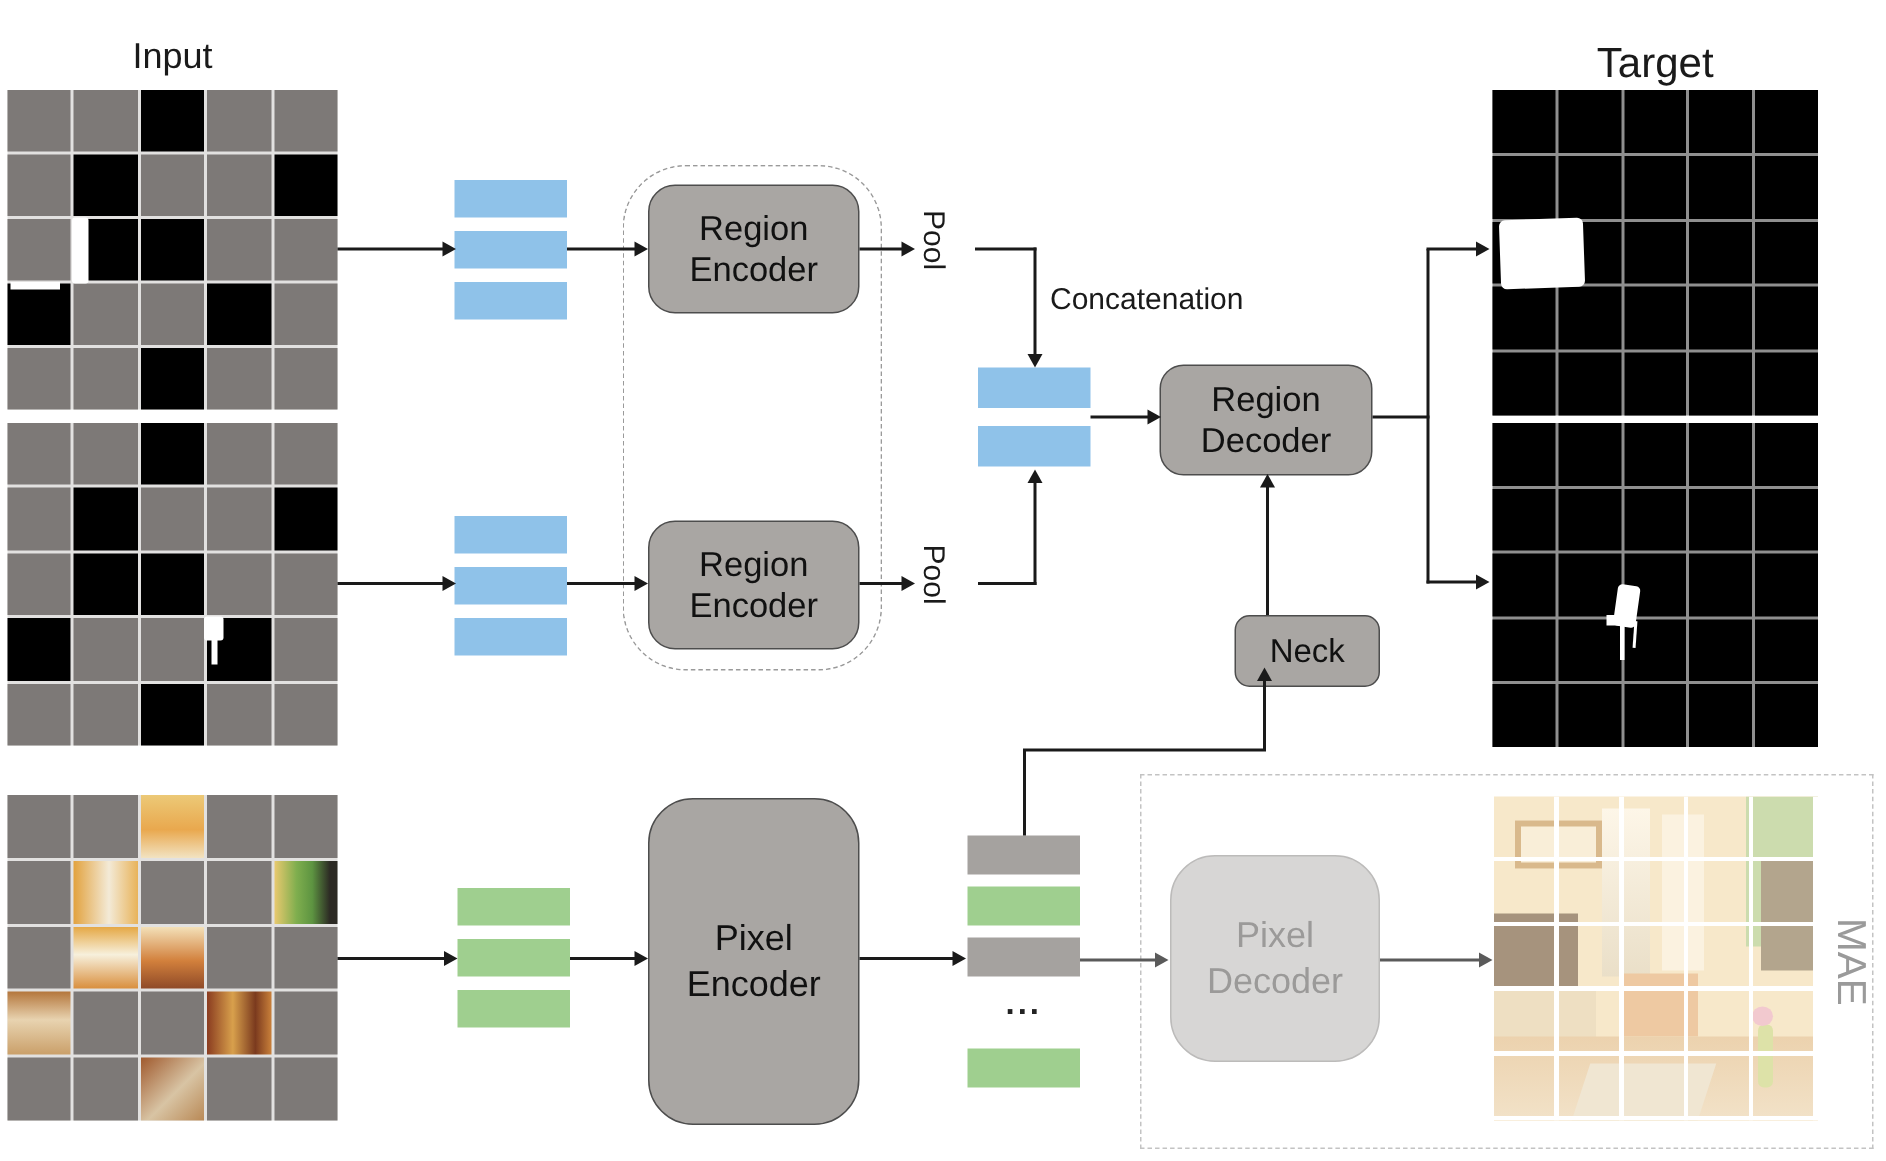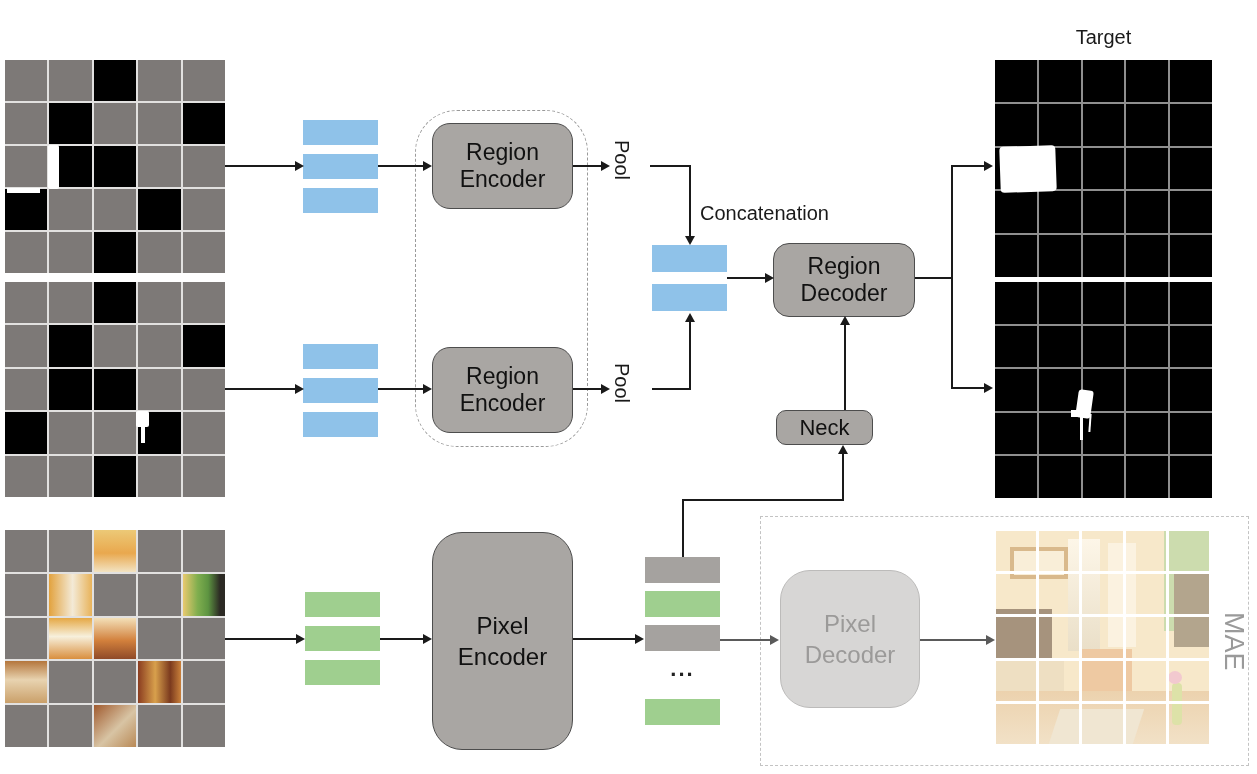--- a/index.html
+++ b/index.html
@@ -5,23 +5,23 @@
   html,body{margin:0;padding:0;background:#ffffff;}
   #canvas{
     position:relative;width:1257px;height:774px;background:#ffffff;
     font-family:"Liberation Sans", sans-serif;color:#1a1a1a;overflow:hidden;
   }
   .abs{position:absolute;}
 
   
   .title{left:288px;top:6px;width:620px;text-align:center;font-size:30px;color:#1c1c1c;}
   .lbl-input{left:5px;top:24px;width:220px;text-align:center;font-size:24px;}
-  .lbl-target{left:995px;top:26px;width:217px;text-align:center;font-size:20px;}
+  .lbl-target{left:995px;top:26px;width:217px;text-align:center;font-size:28px;}
   .lbl-ws{left:400px;top:76px;width:200px;text-align:center;font-size:21px;}
-  .lbl-concat{left:700px;top:189px;font-size:20px;margin-top:13px;}
+  .lbl-concat{left:700px;top:189px;font-size:20px;}
   .vtext{writing-mode:vertical-rl;text-orientation:mixed;font-size:20px;}
   .pool-top{left:610px;top:140px;height:56px;}
   .pool-bottom{left:610px;top:363px;height:56px;}
   .lbl-mae{left:1218px;top:612px;height:90px;font-size:27px;color:#9a9a9a;}
 
   
   .grid{display:grid;grid-template-columns:repeat(5,1fr);grid-template-rows:repeat(5,1fr);}
   .grid-input{gap:2px;background:#e2e1e0;}
   .grid-target{gap:2px;background:#8f8f8f;}
   .cell{width:100%;height:100%;}
@@ -55,21 +55,21 @@
   .dots{width:75px;height:24px;margin:2px 0 14px 0;text-align:center;
         font-size:22px;font-weight:bold;letter-spacing:2px;color:#222;line-height:16px;}
 
   
   .box{display:flex;align-items:center;justify-content:center;text-align:center;
        background:var(--box-gray);border:1.6px solid var(--box-border);box-sizing:border-box;}
   .box .txt{font-size:23px;line-height:1.18;color:#111;}
   .box-re1{left:432px;top:123px;width:141px;height:86px;border-radius:18px;}
   .box-re2{left:432px;top:347px;width:141px;height:86px;border-radius:18px;}
   .box-rd {left:773px;top:243px;width:142px;height:74px;border-radius:16px;}
-  .box-neck{left:776px;top:410px;width:97px;height:35px;border-radius:10px;}
+  .box-neck{left:823px;top:410px;width:97px;height:48px;border-radius:10px;}
   .box-neck .txt{font-size:22px;}
   .box-pe {left:432px;top:532px;width:141px;height:218px;border-radius:30px;}
   .box-pe .txt{font-size:24px;line-height:1.3;}
   .box-pd {left:780px;top:570px;width:140px;height:138px;border-radius:30px;
            background:var(--decoder-light);border:1.6px solid #bcbbba;}
   .box-pd .txt{font-size:24px;line-height:1.3;color:var(--decoder-text);}
 
   .dash-ws{left:415px;top:110px;width:173px;height:337px;border:1.6px dashed #9a9a9a;
            border-radius:42px;box-sizing:border-box;}
   .dash-mae{left:760px;top:516px;width:489px;height:250px;border:1.6px dashed #c3c3c3;
@@ -92,20 +92,21 @@
     background-image:
       repeating-linear-gradient(to right, transparent 0, transparent 40.2px, #ffffff 40.2px, #ffffff 43.2px),
       repeating-linear-gradient(to bottom, transparent 0, transparent 40.2px, #ffffff 40.2px, #ffffff 43.2px);}
 </style>
 </head>
 <body>
 
 <div id="canvas">
 
 
+  <div class="abs lbl-input">Input</div>
   <div class="abs lbl-target">Target</div>
 
   <div class="abs gA">
     <div class="grid grid-input" style="width:100%;height:100%;">
         <div class="cell cell-g"></div>
         <div class="cell cell-g"></div>
         <div class="cell cell-b"></div>
         <div class="cell cell-g"></div>
         <div class="cell cell-g"></div>
         <div class="cell cell-g"></div>

